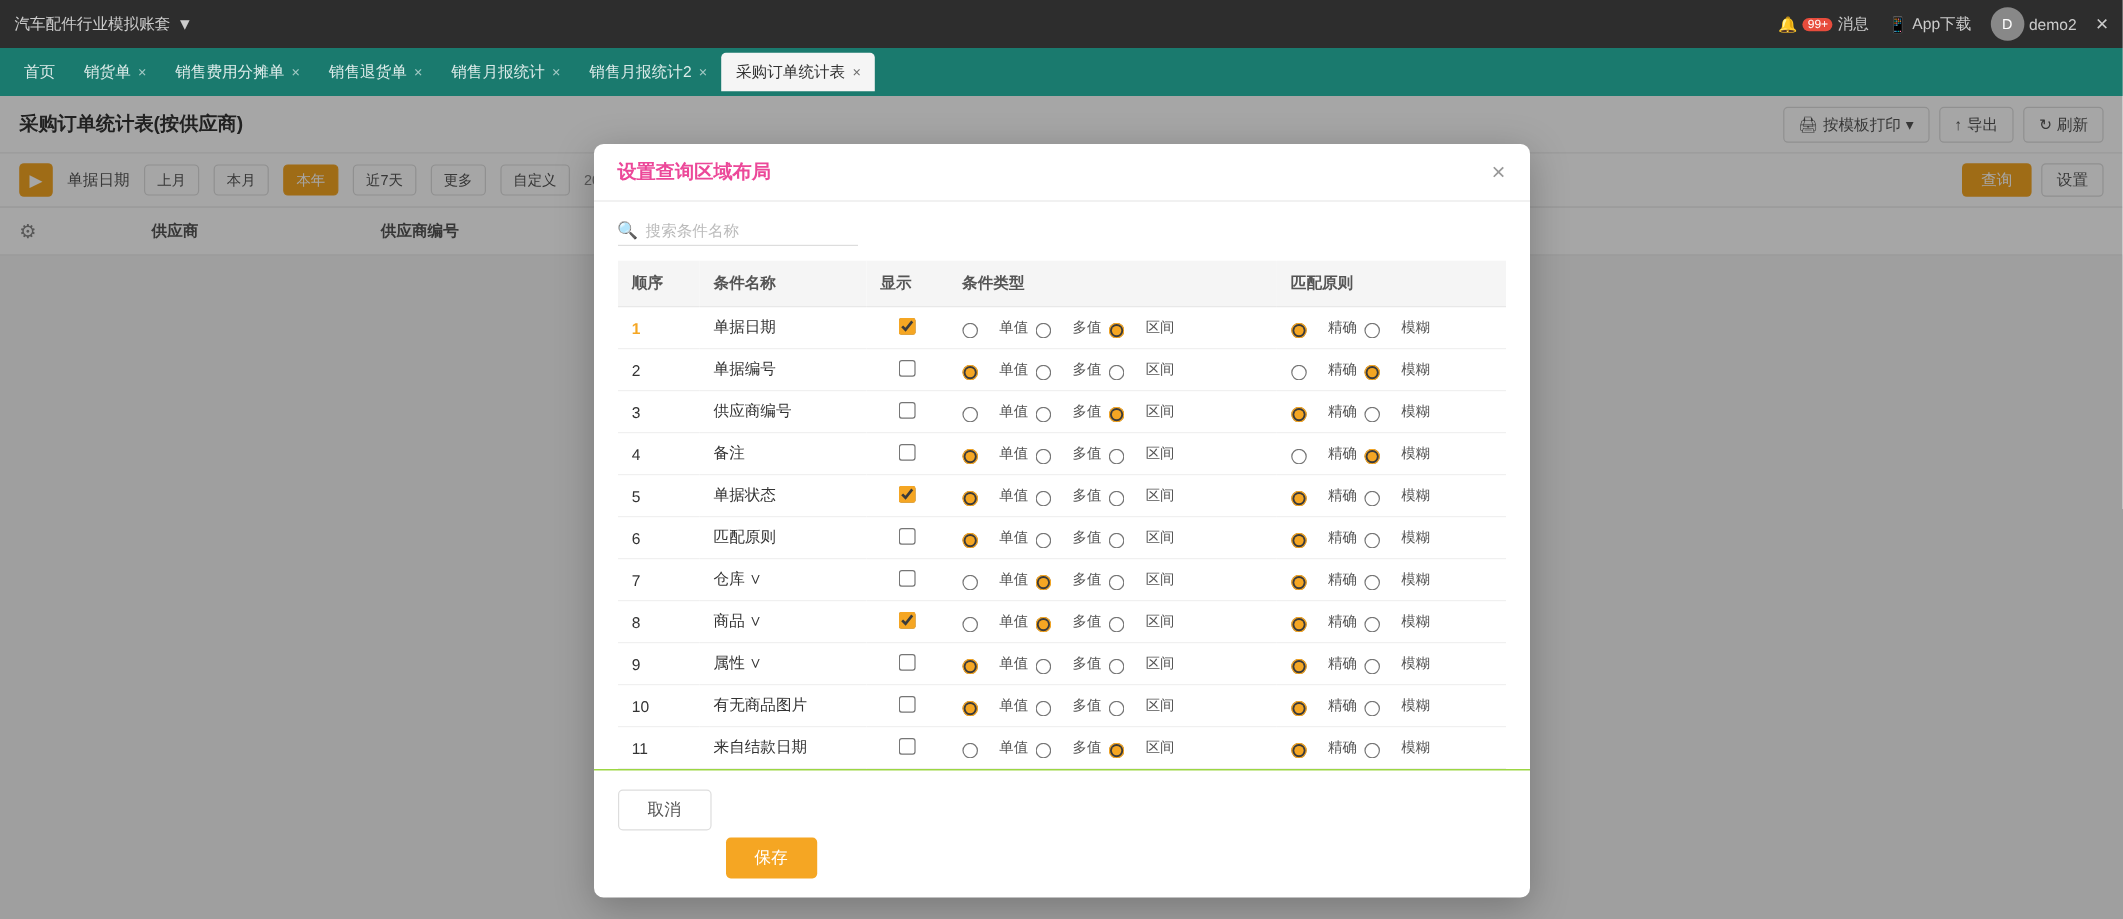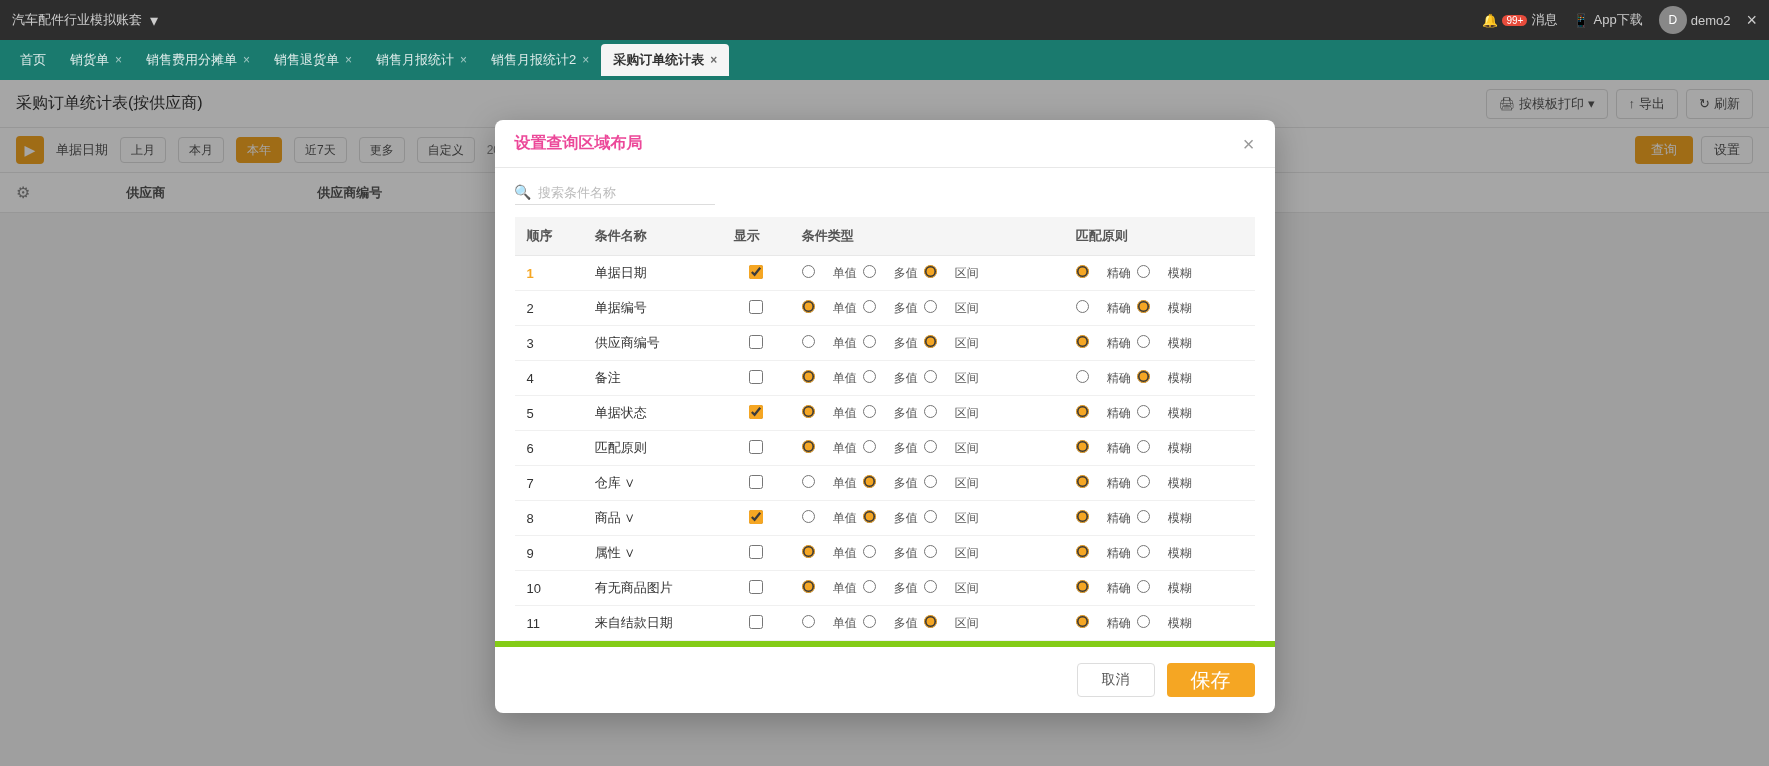--- a/index.html
+++ b/index.html
@@ -37,21 +37,20 @@
       align-items: center;
       gap: 6px;
       font-size: 13px;
       color: rgba(255,255,255,0.85);
       cursor: pointer;
       border-radius: 4px 4px 0 0;
     }
     .tab-item.active {
       background: #f5f5f5;
       color: #333;
-      font-weight: bold;
     }
     .tab-close { font-size: 12px; opacity: 0.7; }
 
     
     .page-content {
       height: 686px;
       background: #f5f5f5;
       position: relative;
       overflow: hidden;
     }
@@ -59,21 +58,21 @@
     
     .page-header {
       height: 48px;
       background: #fff;
       display: flex;
       align-items: center;
       justify-content: space-between;
       padding: 0 16px;
       border-bottom: 1px solid #e8e8e8;
     }
-    .page-title { font-size: 16px; font-weight: normal; color: #333; }
+    .page-title { font-size: 16px; font-weight: bold; color: #333; }
     .page-actions { display: flex; align-items: center; gap: 8px; }
     .btn-outline {
       height: 30px;
       padding: 0 12px;
       border: 1px solid #ddd;
       background: #fff;
       border-radius: 4px;
       font-size: 13px;
       color: #555;
       cursor: pointer;
@@ -246,49 +245,50 @@
     .modal-table td {
       padding: 8px 12px;
       font-size: 13px;
       color: #333;
       border-bottom: 1px solid #f0f0f0;
       vertical-align: middle;
     }
 
     
     .radio-group { display: flex; align-items: center; gap: 6px; }
-    .radio-item { display: flex; align-items: flex-start; gap: 18px; font-size: 12px; color: #555; }
+    .radio-item { display: flex; align-items: flex-end; gap: 18px; font-size: 12px; color: #555; }
     .radio-input { accent-color: #f5a623; cursor: pointer; }
     .check-input { accent-color: #f5a623; cursor: pointer; width: 14px; height: 14px; }
 
     
     .modal-footer {
       padding: 16px 20px;
       display: flex;
-      justify-content: flex-end;
+      justify-content: flex-start;
       gap: 12px;
-      border-top: 6px solid #84cc16;
+      border-top: 1px solid #84cc16;
     }
     .btn-cancel {
       height: 34px; padding: 0 24px;
       background: #fff;
       border: 1px solid #ddd;
       border-radius: 4px;
       font-size: 14px;
       color: #555;
       cursor: pointer;
     }
     .btn-save {
       height: 34px; padding: 0 24px;
       background: #f5a623;
       border: none;
       border-radius: 4px;
-      font-size: 20px;
+      font-size: 14px;
       color: #fff;
       cursor: pointer;
+      margin-top: 40px;
     }
 
     
     .modal-table-wrap::-webkit-scrollbar { width: 6px; }
     .modal-table-wrap::-webkit-scrollbar-track { background: #f5f5f5; }
     .modal-table-wrap::-webkit-scrollbar-thumb { background: #ccc; border-radius: 3px; }
   </style>
 </head>
 <body>
 

